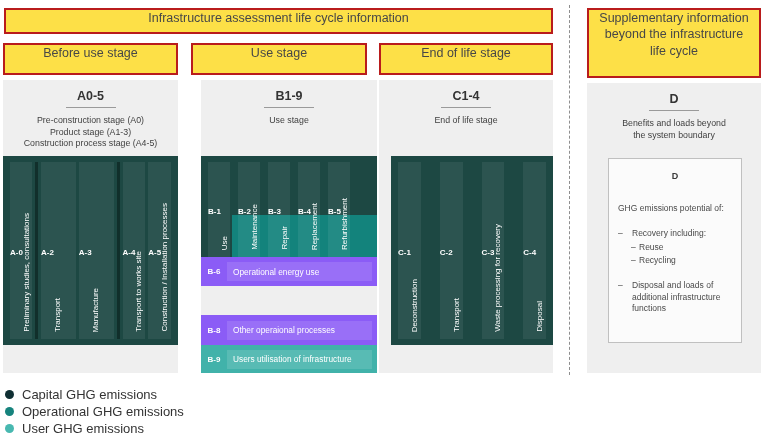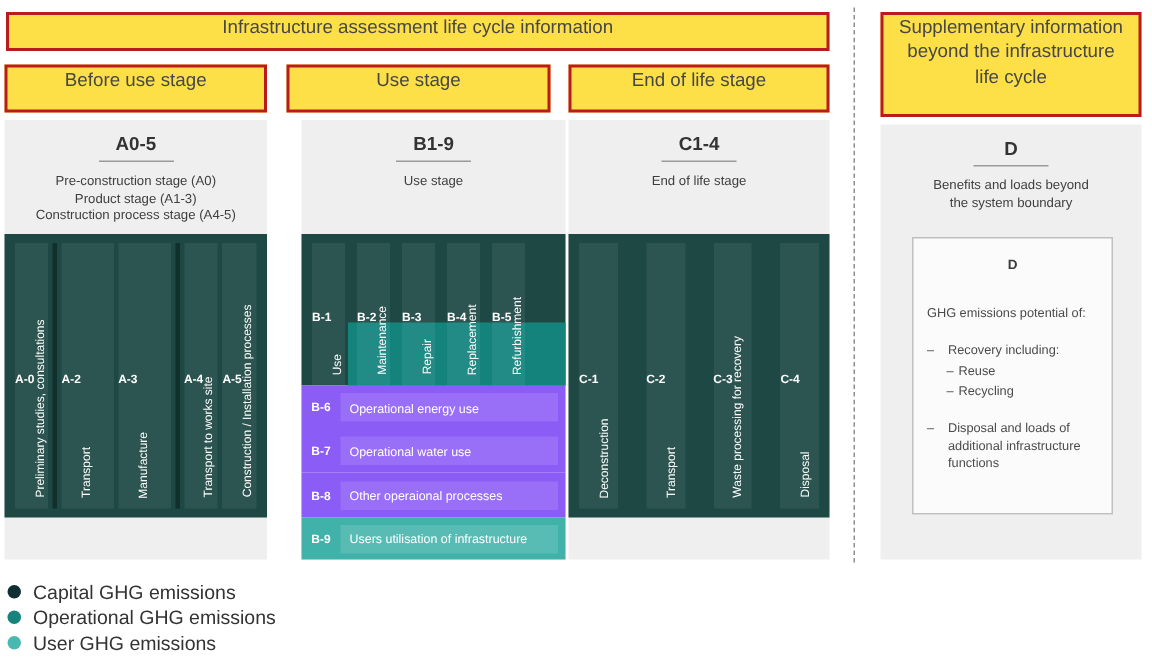--- a/index.html
+++ b/index.html
@@ -35,21 +35,21 @@
   .b-top .strip{width:22px;flex:none;}
   .b-overlay{position:absolute;top:59px;left:31px;right:0;bottom:0;background:#13837c;z-index:1;}
   .brow{position:absolute;left:0;right:0;background:#8b5cf6;display:flex;align-items:center;box-sizing:border-box;}
   .brow.user{background:#41b2aa;}
   .brow-code{width:26px;text-align:center;font-size:8px;font-weight:700;color:#fff;flex:none;}
   .brow-chip{
     flex:1;margin:5px 5px 5px 0;background:rgba(255,255,255,0.12);height:19px;
     display:flex;align-items:center;padding-left:6px;font-size:8.3px;color:#fff;white-space:nowrap;
   }
   
-  .c-block{padding:6px 7px;gap:19px;}
+  .c-block{padding:6px 7px;gap:19px;margin-left:12px;}
   .c-block .strip{flex:1;}
   .a-block .strip{flex:1;}
   
   .dbox{
     position:absolute;left:21px;top:75px;width:134px;height:185px;background:#fbfbfb;
     border:1px solid #c0c0c0;box-sizing:border-box;font-size:8.5px;color:#4a4a4a;
   }
   .dbox-code{text-align:center;font-size:9px;font-weight:700;color:#3a3a3a;margin-top:12px;}
   .dbox-intro{margin:22px 8px 0 9px;line-height:1.3;}
   .bullet{display:flex;margin:14px 8px 0 9px;line-height:1.35;}
@@ -157,24 +157,20 @@
       </div>
       <div class="strip">
         <div class="strip-code">B-5</div>
         <div class="vlabel">Refurbishment</div>
       </div>
     </div>
     <div class="brow" style="top:177px;height:29px;">
       <div class="brow-code">B-6</div>
       <div class="brow-chip">Operational energy use</div>
     </div>
-    <div class="brow" style="top:206px;height:29px;">
-      <div class="brow-code">B-7</div>
-      <div class="brow-chip">Operational water use</div>
-    </div>
     <div class="brow" style="top:235px;height:30px;">
       <div class="brow-code">B-8</div>
       <div class="brow-chip">Other operaional processes</div>
     </div>
     <div class="brow user" style="top:265px;height:28px;">
       <div class="brow-code">B-9</div>
       <div class="brow-chip">Users utilisation of infrastructure</div>
     </div>
   </div>
 

